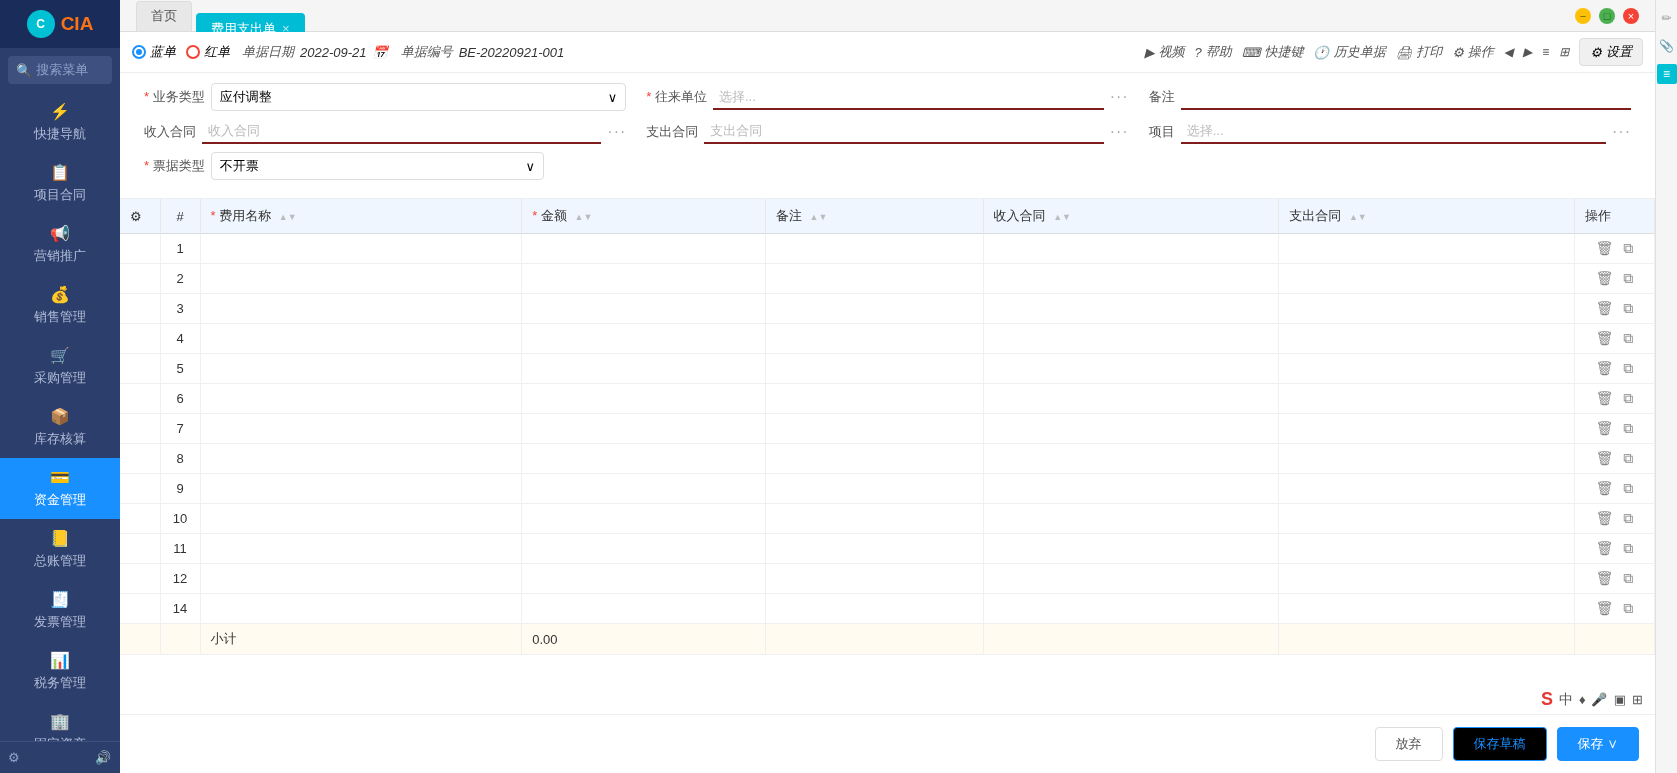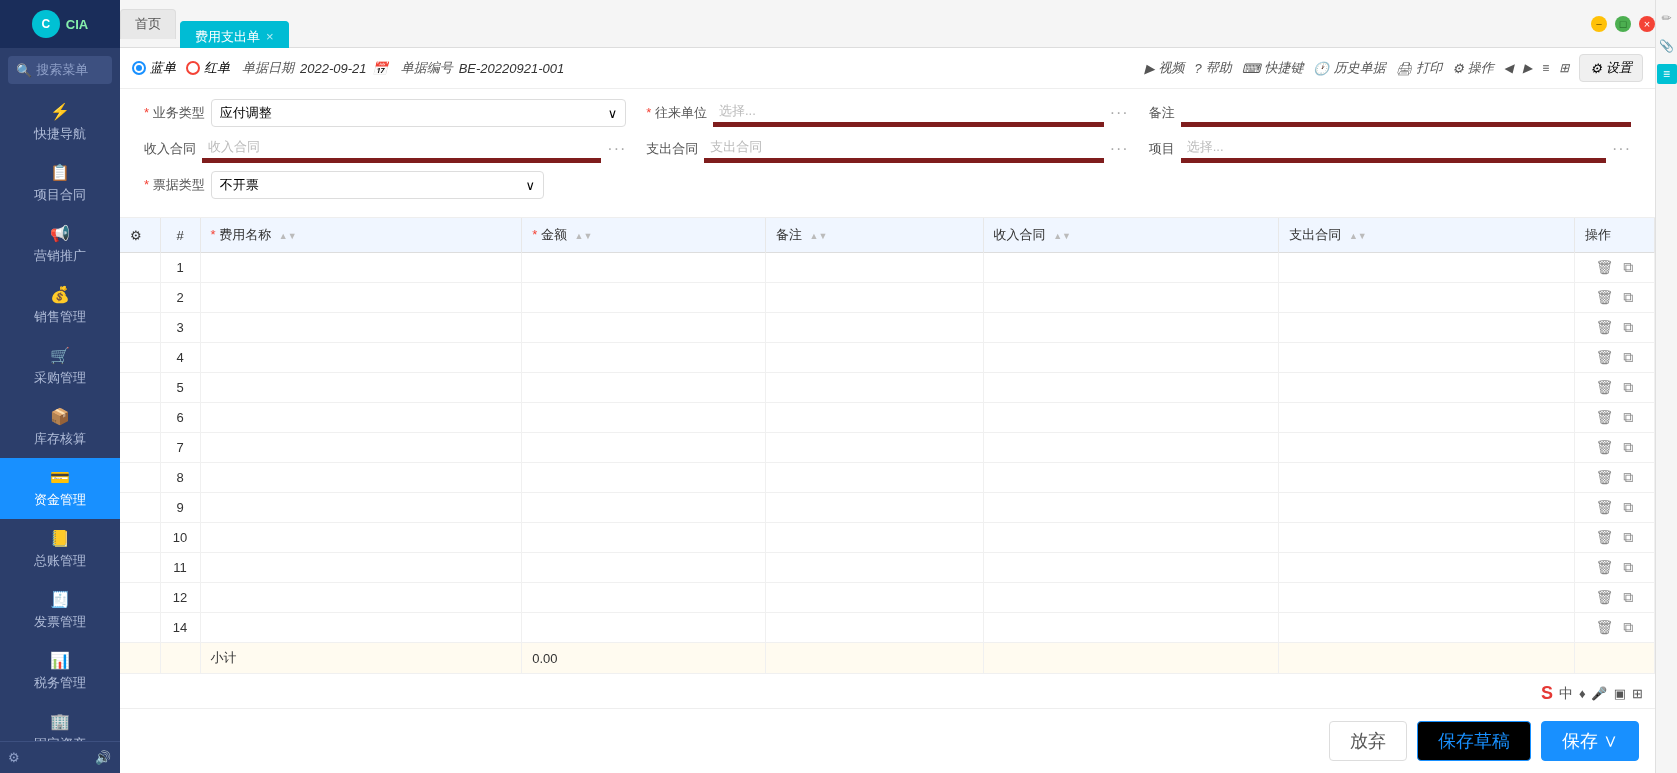--- a/index.html
+++ b/index.html
@@ -24,21 +24,21 @@
       gap: 6px;
       padding: 0 10px;
     }
     .sidebar-logo-icon {
       width: 28px; height: 28px;
       background: #00c1d4;
       border-radius: 50%;
       display: flex; align-items: center; justify-content: center;
       color: white; font-weight: bold; font-size: 12px;
     }
-    .sidebar-logo-text { color: #86efac; font-size: 13px; font-weight: bold; }
+    .sidebar-logo-text { color: #f97316; font-size: 19px; font-weight: bold; }
     .sidebar-search {
       padding: 8px;
     }
     .sidebar-search-box {
       background: #3d5080;
       border-radius: 4px;
       padding: 5px 8px;
       display: flex; align-items: center; gap: 4px;
       color: #8fa0c8;
       cursor: pointer;
@@ -68,22 +68,22 @@
       flex-direction: column;
       background: #f5f5f5;
       overflow: hidden;
     }
 
     
     .tabs-bar {
       background: #f5f5f5;
       display: flex;
       align-items: center;
-      padding: 0 0;
-      height: 48px;
+      padding: 0 16px;
+      height: 32px;
       border-bottom: 1px solid #ddd;
       gap: 4px;
     }
     .tab {
       padding: 6px 14px;
       border-radius: 4px 4px 0 0;
       cursor: pointer;
       font-size: 13px;
       color: #555;
       background: #e8e8e8;
@@ -176,21 +176,21 @@
     }
     .form-field {
       display: flex; align-items: center; gap: 6px;
       flex: 1;
     }
     .form-label { color: #555; white-space: nowrap; }
     .form-label.required::before { content: '* '; color: #f44336; }
     .form-input {
       flex: 1;
       border: none;
-      border-bottom: 5px solid #7f1d1d;
+      border-bottom: 2px solid #7f1d1d;
       padding: 4px 6px;
       outline: none;
       color: #404040;
       background: transparent;
     }
     .form-input::placeholder { color: #bbb; }
     .form-select {
       flex: 1;
       border: 1px solid #ddd;
       border-radius: 4px;
@@ -246,21 +246,21 @@
       display: flex;
       justify-content: flex-end;
       align-items: center;
       gap: 10px;
       background: white;
     }
     .btn {
       padding: 7px 20px;
       border-radius: 4px;
       cursor: pointer;
-      font-size: 18px;
+      font-size: 13px;
       border: 1px solid #ddd;
     }
     .btn-default { background: white; color: #555; }
     .btn-outline { background: #000000; color: #1890ff; border-color: #1890ff; }
     .btn-primary { background: #1890ff; color: white; border-color: #1890ff; }
 
     
     .right-panel {
       width: 22px;
       background: #f5f5f5;

